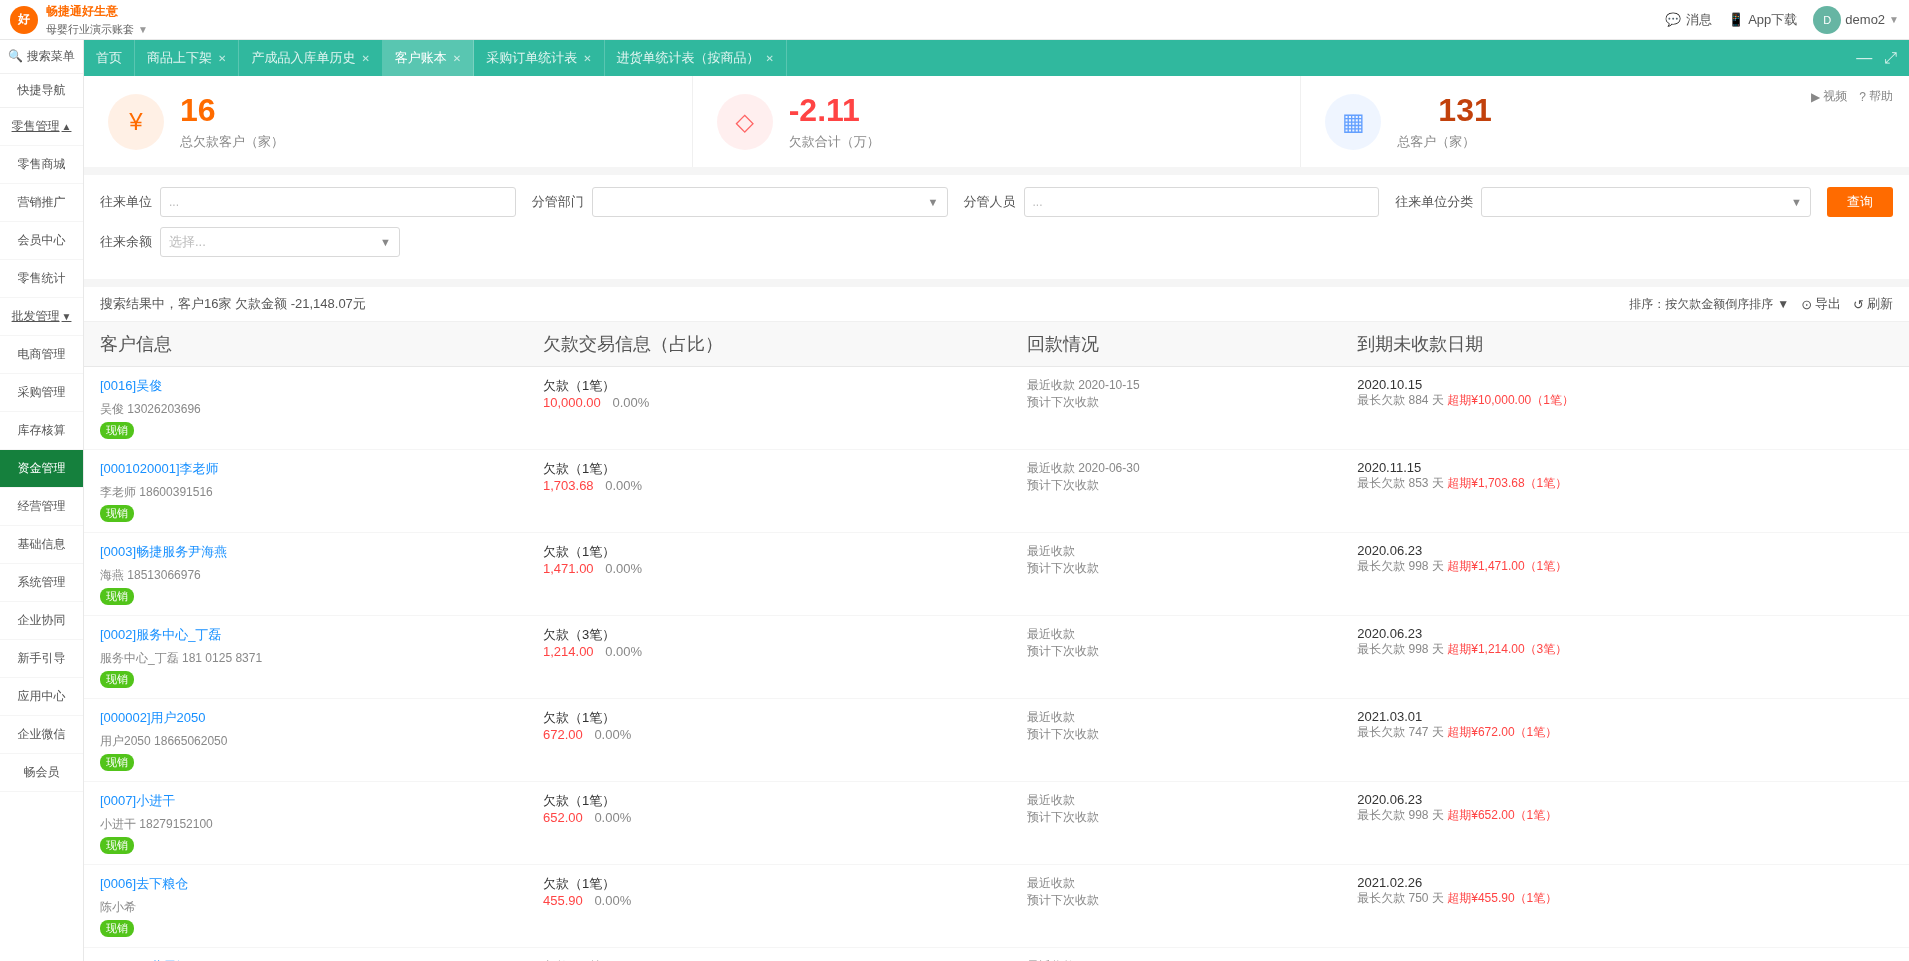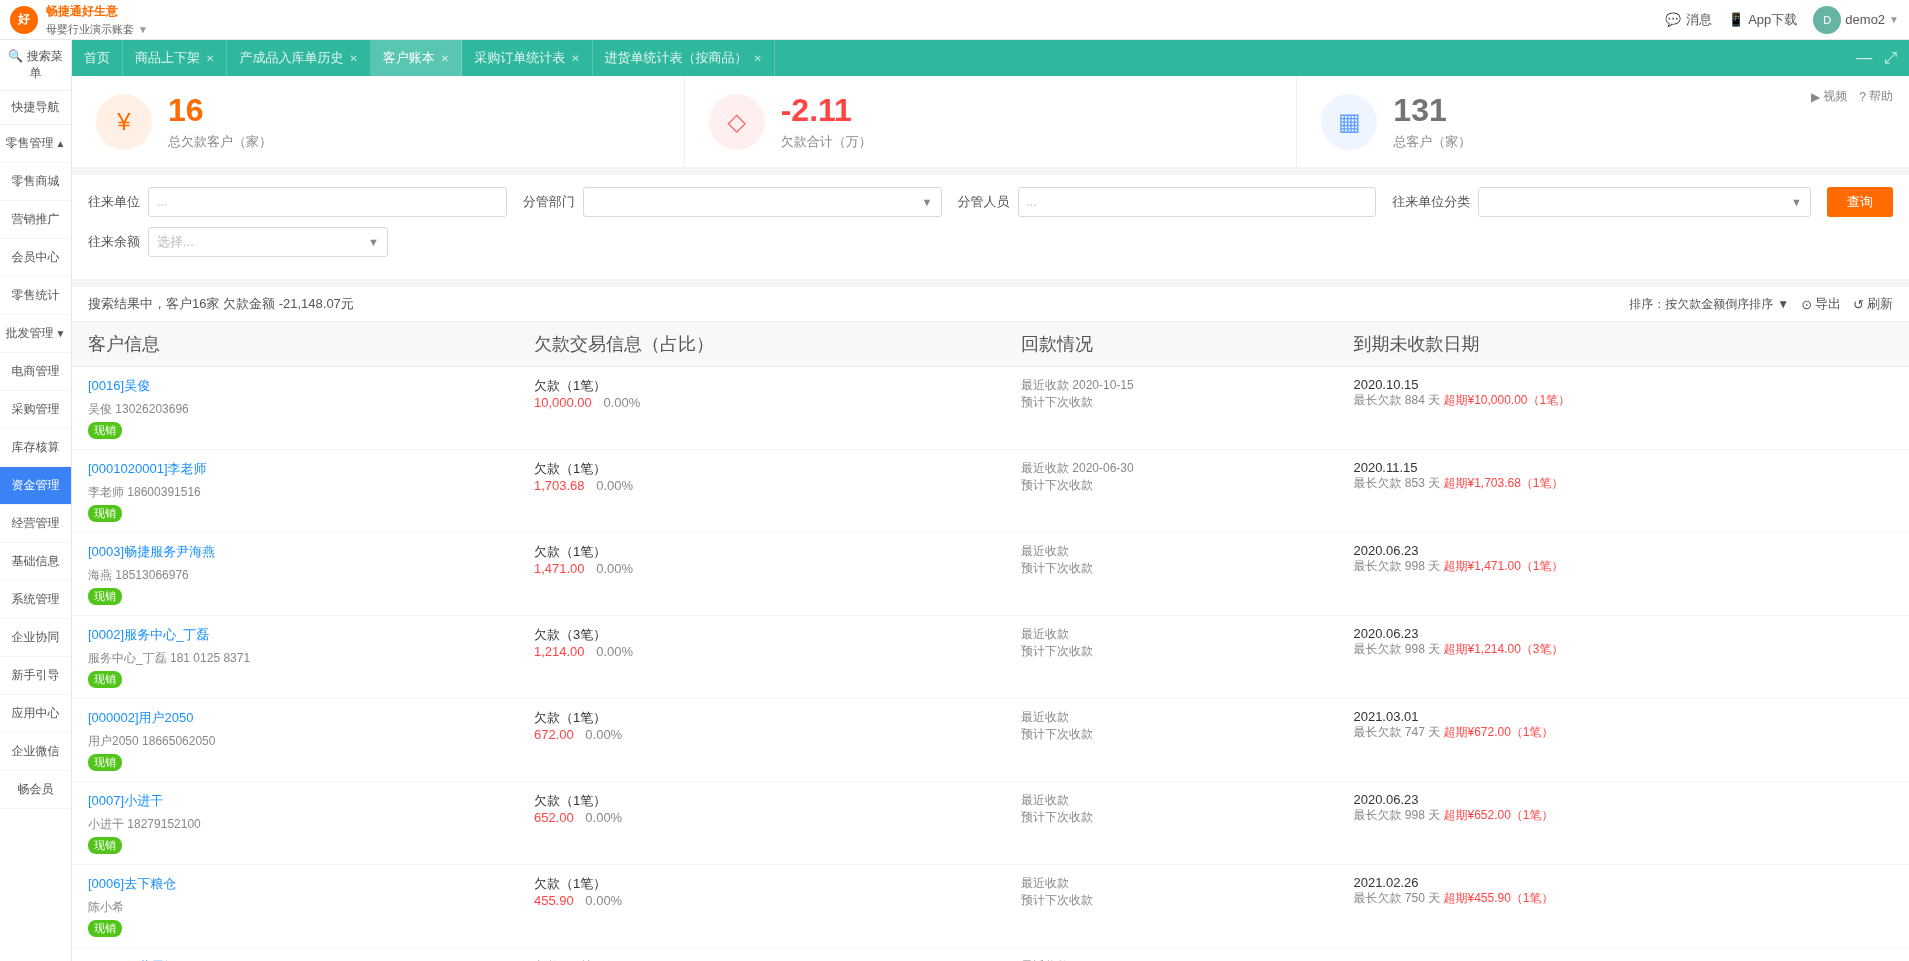--- a/index.html
+++ b/index.html
@@ -10,26 +10,26 @@
     .logo-area { display: flex; align-items: center; gap: 8px; }
     .logo-icon { width: 28px; height: 28px; background: #ff6b00; border-radius: 50%; display: flex; align-items: center; justify-content: center; color: white; font-size: 12px; font-weight: bold; }
     .top-right { display: flex; align-items: center; gap: 16px; }
     .top-right-item { display: flex; align-items: center; gap: 4px; font-size: 13px; color: #555; cursor: pointer; }
     .avatar { width: 28px; height: 28px; border-radius: 50%; background: #ccc; display: flex; align-items: center; justify-content: center; font-size: 11px; color: white; background: #66b5a3; }
 
     
     .main-layout { display: flex; height: calc(961px - 40px); }
 
     
-    .sidebar { width: 72px; background: #fff; border-right: 1px solid #e8e8e8; display: flex; flex-direction: column; overflow-y: auto; }
+    .sidebar { width: 84px; background: #fff; border-right: 1px solid #e8e8e8; display: flex; flex-direction: column; overflow-y: auto; }
     .sidebar-search { padding: 8px; text-align: center; font-size: 12px; color: #555; cursor: pointer; border-bottom: 1px solid #f0f0f0; }
     .sidebar-nav { padding: 8px; text-align: center; font-size: 12px; color: #555; cursor: pointer; border-bottom: 1px solid #f0f0f0; }
     .sidebar-item { padding: 10px 4px; text-align: center; font-size: 12px; color: #555; cursor: pointer; border-bottom: 1px solid #f5f5f5; }
-    .sidebar-item.active { background: #3b82f6; color: white; }
-    .sidebar-item-with-arrow { display: flex; align-items: center; justify-content: center; gap: 2px; }
+    .sidebar-item.active { background: #15803d; color: white; }
+    .sidebar-item-with-arrow { display: flex; align-items: center; justify-content: center; gap: 2px; text-decoration: underline; }
 
     
     .content-area { flex: 1; display: flex; flex-direction: column; overflow: hidden; }
     .tab-bar { display: flex; align-items: center; background: #30b89e; height: 36px; overflow-x: auto; }
     .tab { display: flex; align-items: center; gap: 4px; padding: 0 12px; height: 36px; font-size: 13px; color: rgba(255,255,255,0.85); cursor: pointer; border-right: 1px solid rgba(255,255,255,0.2); white-space: nowrap; }
     .tab.active { background: rgba(255,255,255,0.2); color: white; font-weight: 500; text-align: center; }
     .tab.home { background: transparent; }
     .tab-close { font-size: 10px; color: rgba(255,255,255,0.7); margin-left: 2px; }
     .tab-bar-end { margin-left: auto; display: flex; align-items: center; padding-right: 8px; gap: 4px; }
     .tab-bar-btn { color: rgba(255,255,255,0.8); cursor: pointer; font-size: 16px; padding: 0 4px; }
@@ -41,21 +41,21 @@
     .stats-bar { display: flex; background: white; margin-bottom: 8px; }
     .stat-card { flex: 1; padding: 16px 24px; display: flex; align-items: center; gap: 16px; border-right: 1px solid #f0f0f0; position: relative; }
     .stat-card:last-child { border-right: none; }
     .stat-icon { width: 56px; height: 56px; border-radius: 50%; display: flex; align-items: center; justify-content: center; font-size: 24px; }
     .stat-icon.orange { background: rgba(255,107,0,0.1); color: #ff6b00; }
     .stat-icon.pink { background: rgba(255,100,100,0.1); color: #ff6464; }
     .stat-icon.blue { background: rgba(100,160,255,0.1); color: #64a0ff; }
     .stat-info { display: flex; flex-direction: column; gap: 4px; }
     .stat-value { font-size: 32px; font-weight: bold; color: #ff6b00; }
     .stat-value.negative { color: #ff4444; }
-    .stat-value.dark { color: #737373; font-weight: 900; }
+    .stat-value.dark { color: #c2410c; font-weight: 900; margin-left: 41px; }
     .stat-label { font-size: 13px; color: #888; }
     .stat-top-right { position: absolute; top: 12px; right: 16px; display: flex; gap: 12px; font-size: 12px; color: #888; }
     .stat-top-right span { display: flex; align-items: center; gap: 3px; cursor: pointer; }
 
     
     .filter-area { background: white; padding: 12px 16px; margin-bottom: 8px; }
     .filter-row { display: flex; align-items: center; gap: 16px; margin-bottom: 10px; }
     .filter-item { display: flex; align-items: center; gap: 8px; flex: 1; }
     .filter-label { font-size: 13px; color: #555; white-space: nowrap; }
     .filter-input { flex: 1; height: 30px; border: 1px solid #d9d9d9; border-radius: 3px; padding: 0 8px; font-size: 13px; display: flex; align-items: center; justify-content: space-between; cursor: pointer; }

